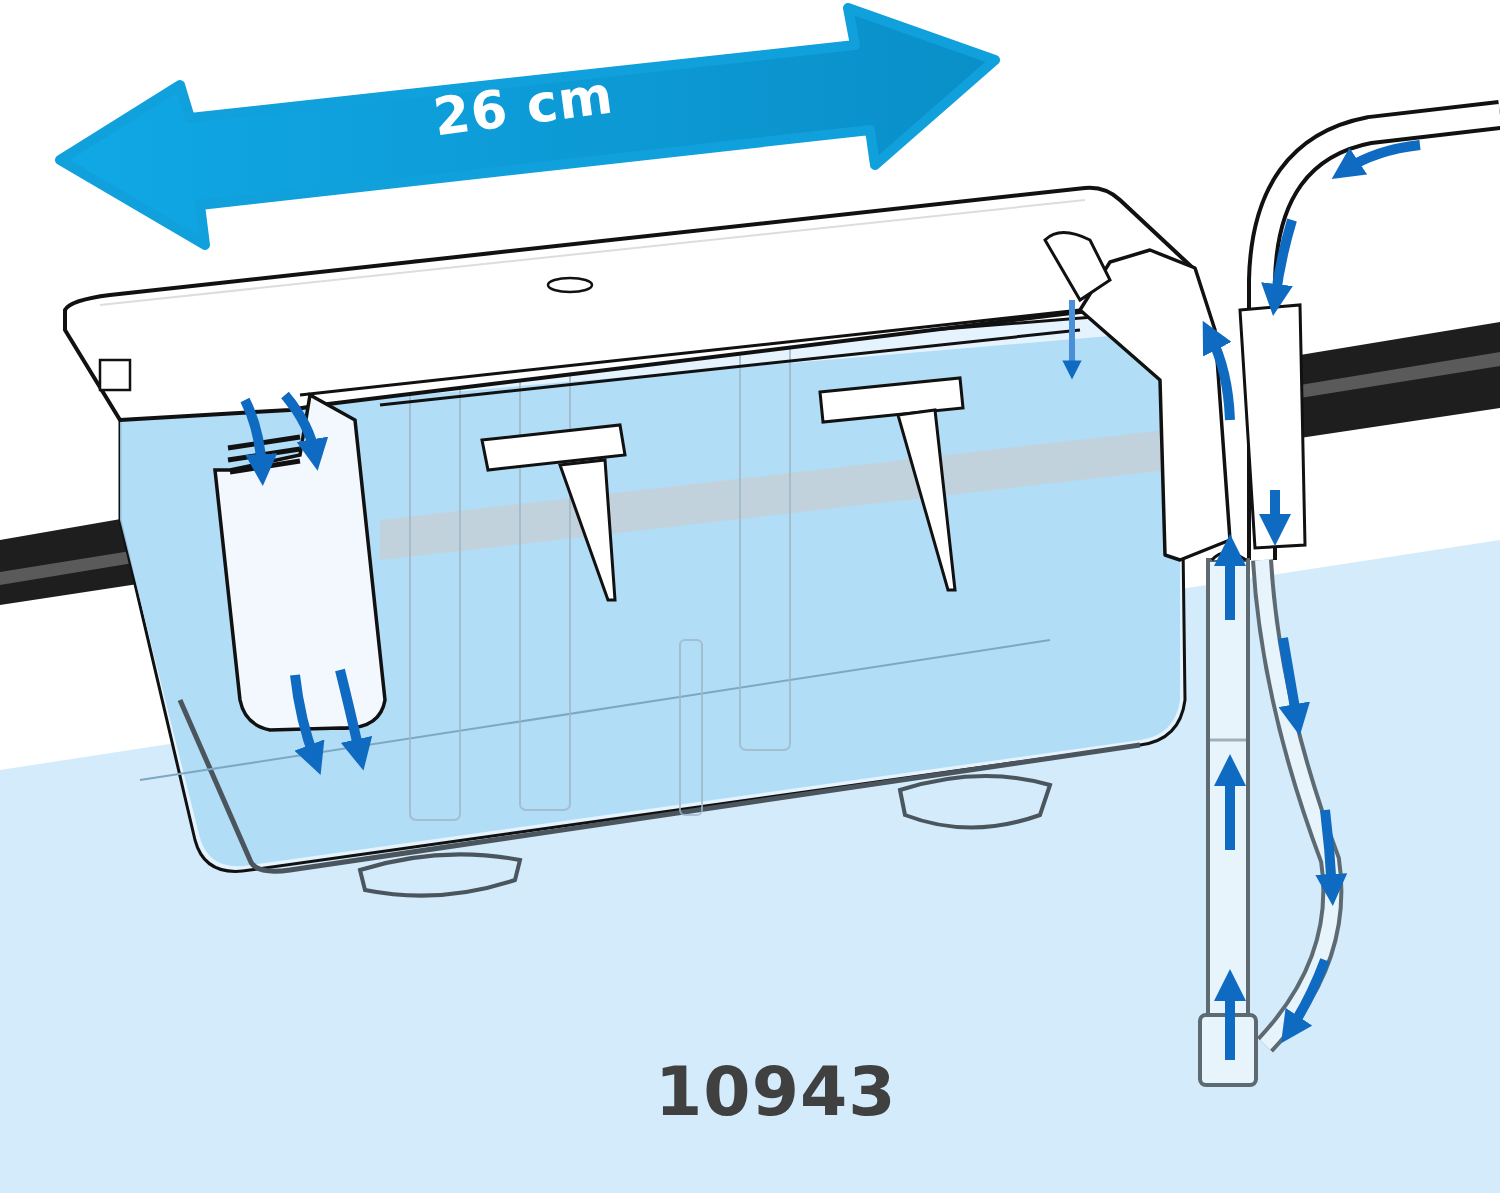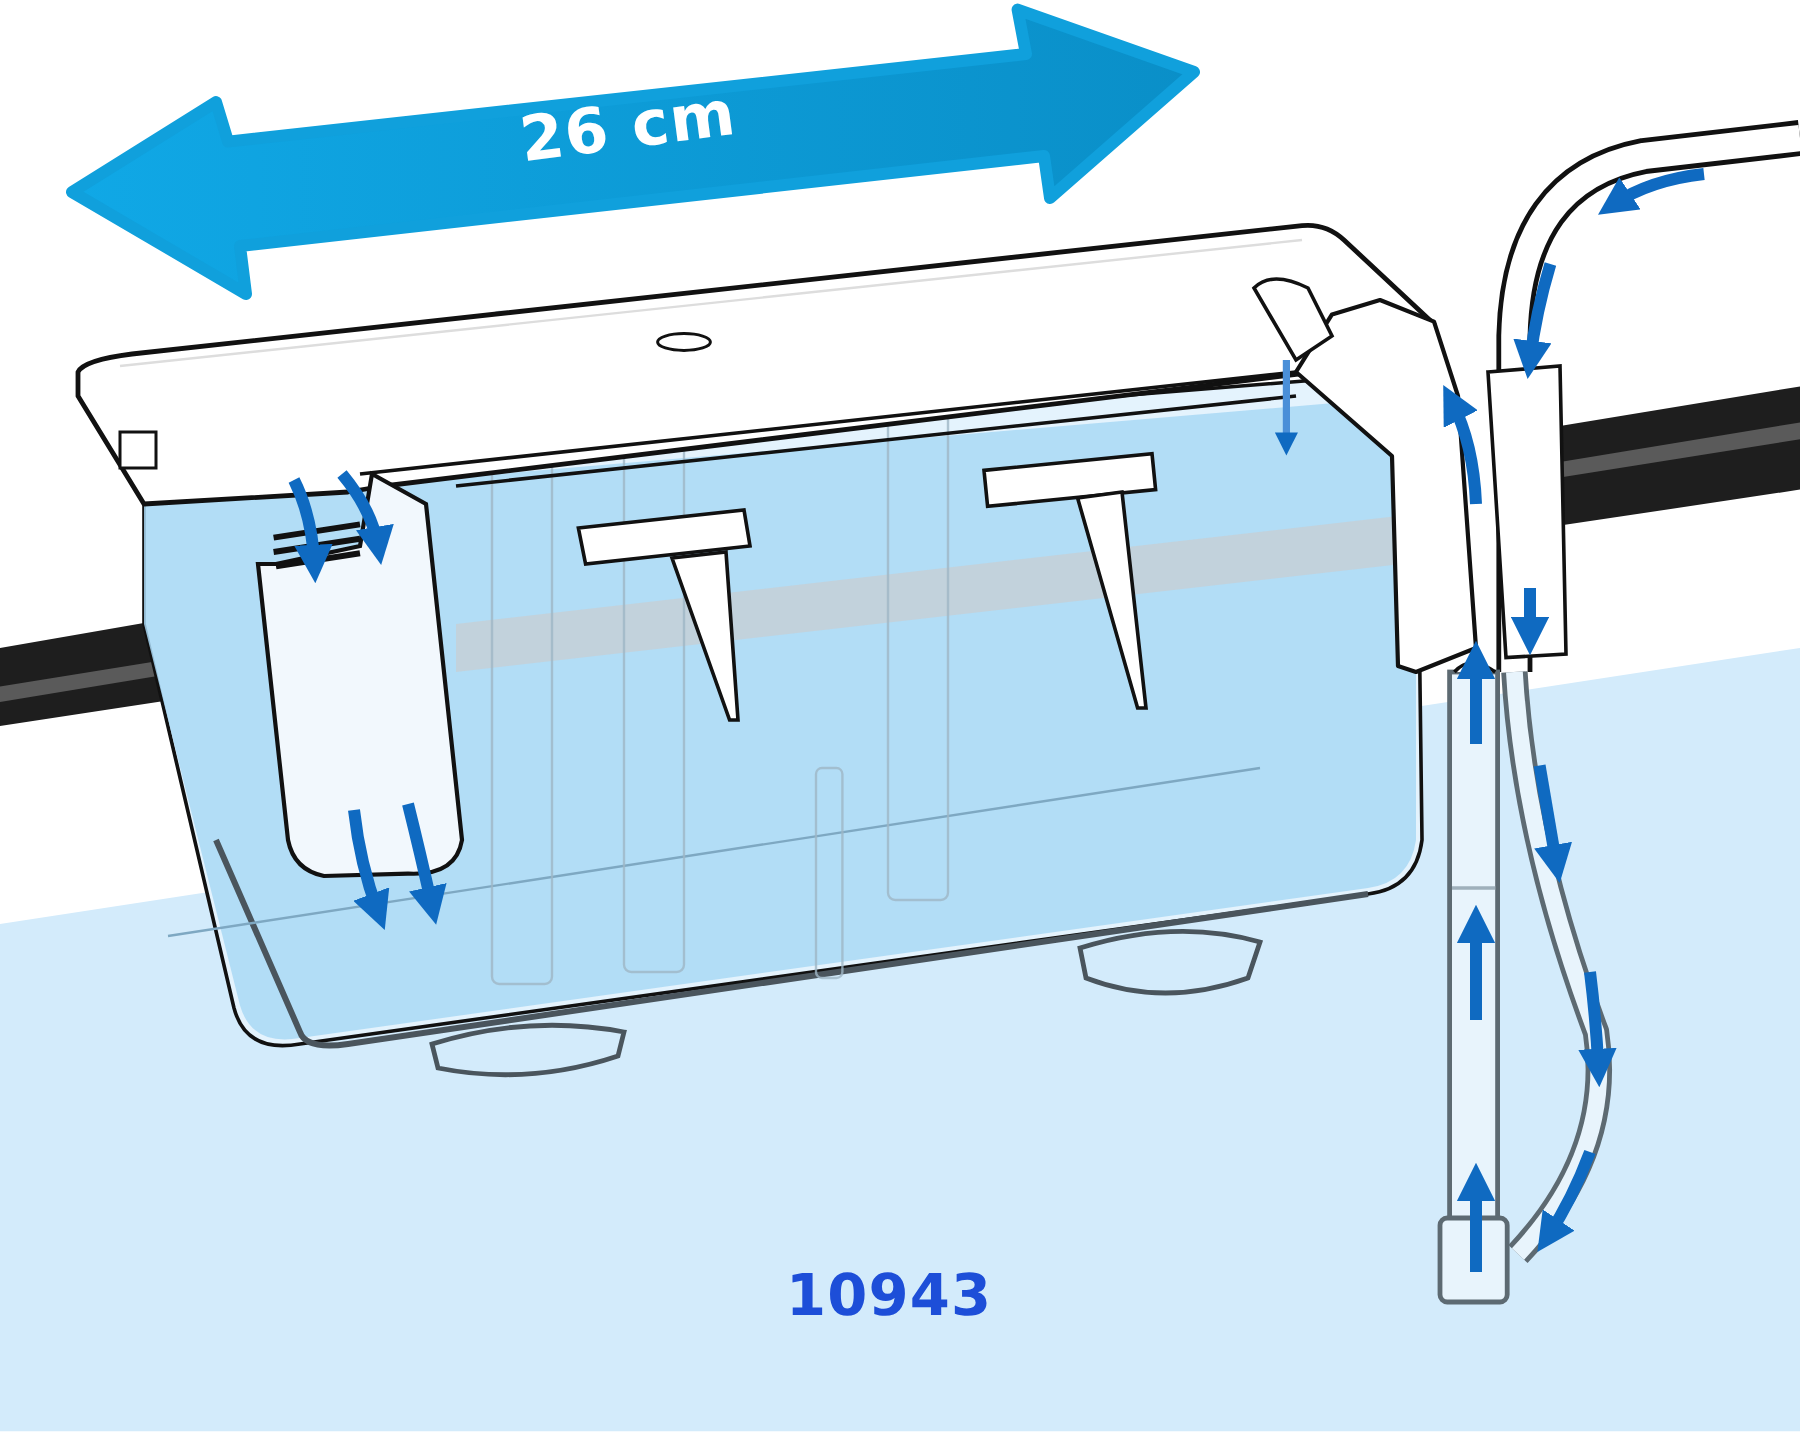--- a/index.html
+++ b/index.html
@@ -7,22 +7,22 @@
     #stage { position: relative; width: 1500px; height: 1193px; }
     svg#art { position: absolute; left: 0; top: 0; }
     .dim-label {
       position: absolute; left: 430px; top: 88px;
       font-family: "DejaVu Sans", sans-serif; font-weight: bold; font-size: 52px;
       color: #ffffff; transform: rotate(-7.5deg); transform-origin: left top;
       letter-spacing: 1px;
     }
     .model-code {
       position: absolute; left: 655px; top: 1052px;
-      font-family: "DejaVu Sans", sans-serif; font-weight: bold; font-size: 48px;
-      color: #1d4ed8; letter-spacing: 1px;
+      font-family: "DejaVu Sans", sans-serif; font-weight: bold; font-size: 68px;
+      color: #404040; letter-spacing: 1px;
     }
   </style>
 </head>
 <body>
 
 <div id="stage">
   <svg id="art" width="1500" height="1193" viewBox="0 0 1500 1193" xmlns="http://www.w3.org/2000/svg">
     <defs>
       <linearGradient id="arrowGrad" x1="0" y1="0" x2="1" y2="0">
         <stop offset="0" stop-color="#10a8e6"></stop>

